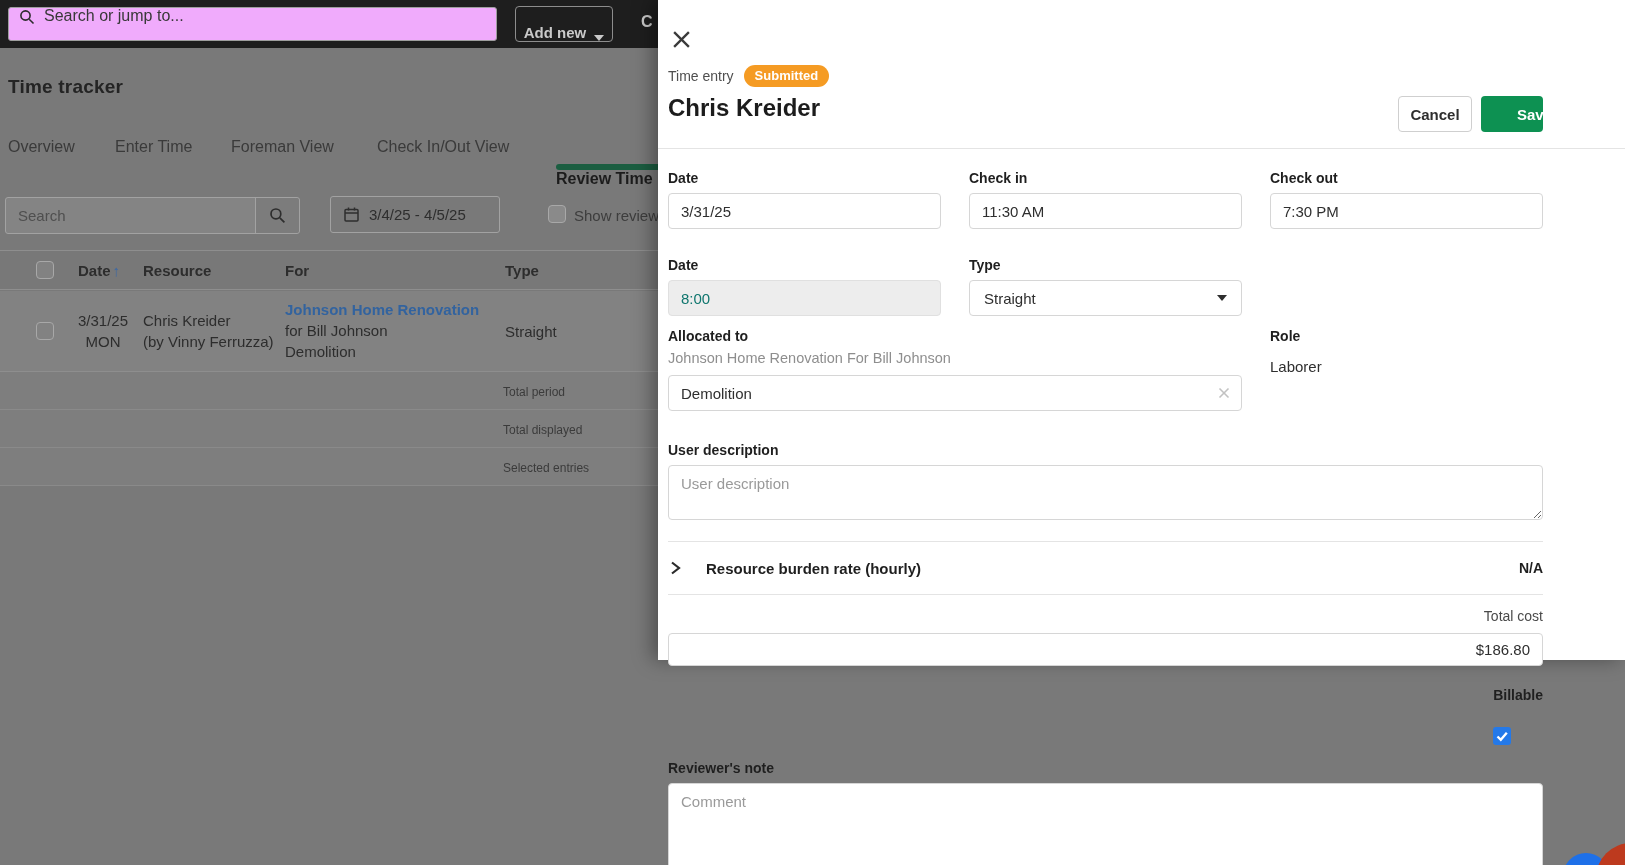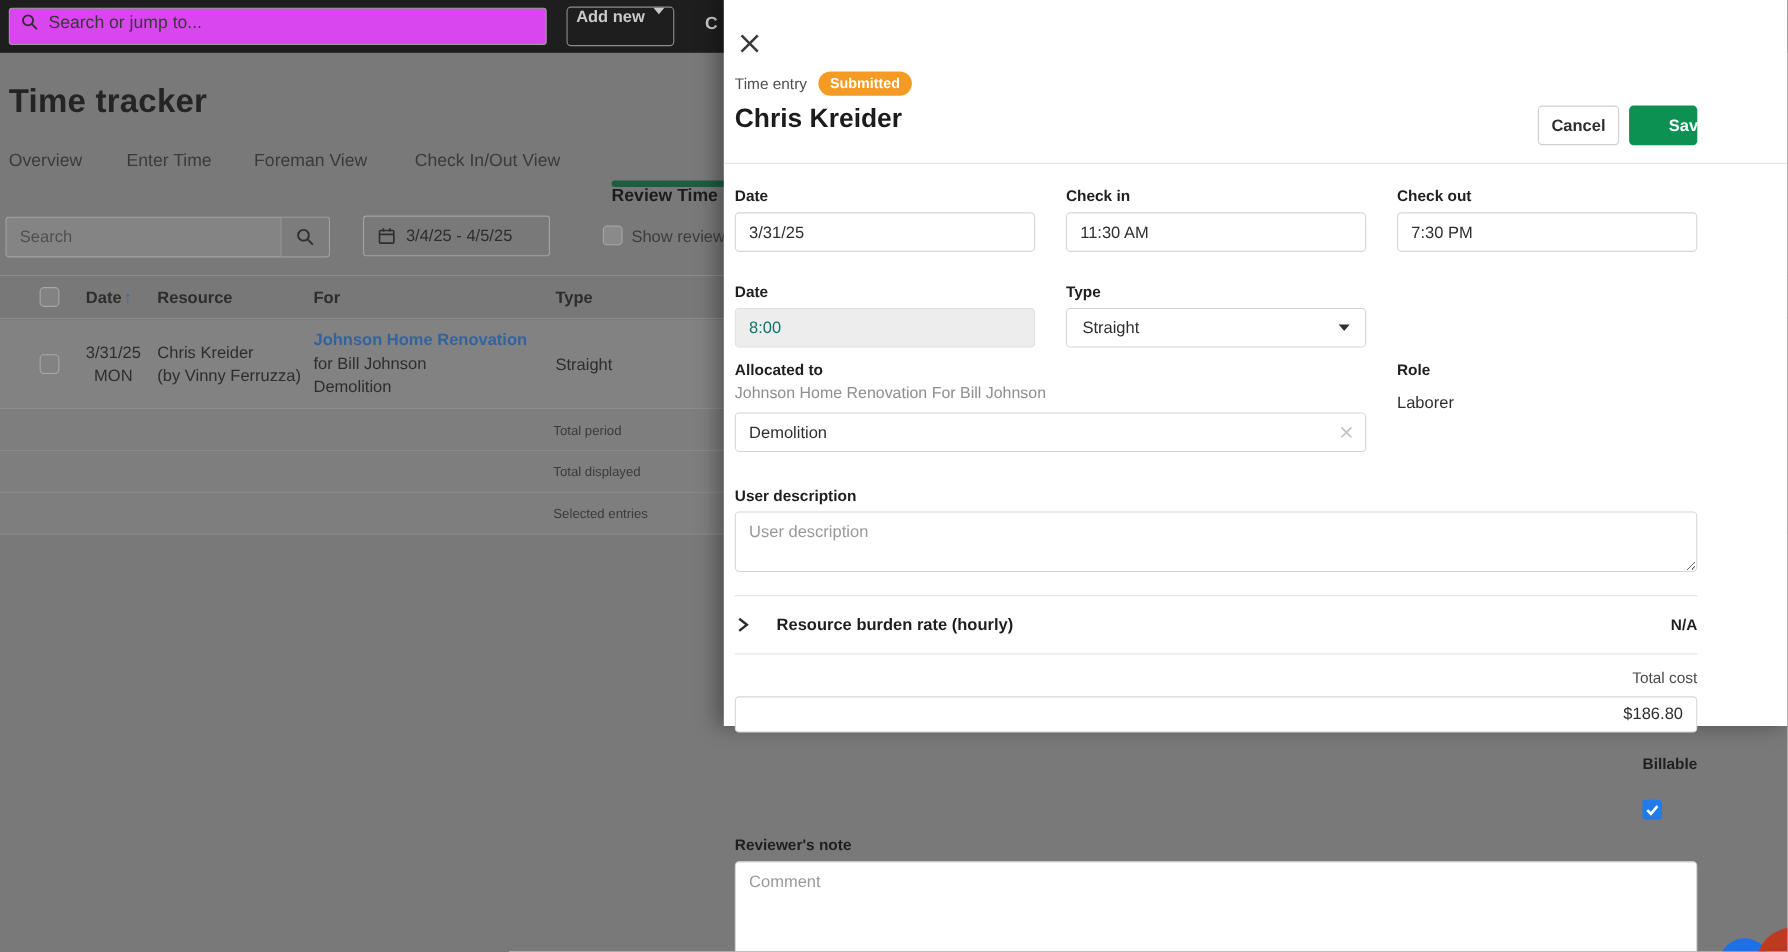--- a/index.html
+++ b/index.html
@@ -2,32 +2,32 @@
 <html style="--badge-bg: #F59B23; --save-bg: #0D9152; --checkbox-bg: #2479E9; --tab-underline: #1B5E41; --link-color: #32639F; --sort-arrow: #3C68A4;"><head>
 <meta charset="utf-8">
 <style>
   * { box-sizing: border-box; margin: 0; padding: 0; }
   html,body { width:1625px; height:865px; overflow:hidden; }
   body { font-family:"Liberation Sans", sans-serif; }
   .screen { position:relative; width:1625px; height:865px; background:#797979; overflow:hidden; }
 
   
   .topbar { position:absolute; left:0; top:0; width:1625px; height:48px; background:#1e1e1e; }
-  .hsearch { position:absolute; left:8px; top:7px; width:489px; height:34px; background:#d946ef;
-             border:1px solid #9e9e9e; border-radius:3px; display:flex; align-items:flex-start; padding:4px 10px; }
+  .hsearch { position:absolute; left:8px; top:7px; width:489px; height:34px; background:#f0abfc;
+             border:1px solid #9e9e9e; border-radius:3px; display:flex; align-items:flex-end; padding:15px 10px; }
   .hsearch svg { flex:0 0 auto; margin-right:9px; }
   .hsearch input { flex:1; background:transparent; border:none; outline:none; font-size:16px; color:#333; font-family:inherit; }
   .hsearch input::placeholder { color:#383838; opacity:1; }
   .addnew { position:absolute; left:515px; top:6px; width:98px; height:36px; background:transparent;
             border:1px solid #8d8d8d; border-radius:4px; color:#c9c9c9; font-size:15px; font-weight:700;
-            display:flex; align-items:flex-start; justify-content:center; gap:8px; cursor:pointer; font-family:inherit; }
+            display:flex; align-items:flex-end; justify-content:center; gap:8px; cursor:pointer; font-family:inherit; }
   .caret-down { width:0; height:0; border-left:5px solid transparent; border-right:5px solid transparent; border-top:6px solid currentColor; display:inline-block; }
   .partialc { position:absolute; left:641px; top:13px; color:#c9c9c9; font-size:16px; font-weight:700; }
 
-  .pagetitle { position:absolute; left:8px; top:76px; font-size:30px; font-weight:800; color:#242424; letter-spacing:0.2px; }
+  .pagetitle { position:absolute; left:8px; top:76px; font-size:19px; font-weight:800; color:#242424; letter-spacing:0.2px; }
 
   .tab { position:absolute; top:138px; font-size:16px; color:#3a3a3a; cursor:pointer; white-space:nowrap; }
   .tab.t1 { left:8px; } .tab.t2 { left:115px; } .tab.t3 { left:231px; } .tab.t4 { left:377px; }
   .tab.t5 { left:556px; font-weight:700; color:#1c1c1c;margin-top:32px; }
   .tab-underline { position:absolute; left:556px; top:164px; width:118px; height:6px; border-radius:3px; background:var(--tab-underline,#1b5e41); }
 
   .filter-search { position:absolute; left:5px; top:197px; width:295px; height:37px; border:1px solid #a2a2a2; border-radius:3px; display:flex; background:#848484; }
   .filter-search input { flex:1; background:transparent; border:none; outline:none; padding:0 12px; font-size:15px; color:#3f3f3f; font-family:inherit; }
   .filter-search input::placeholder { color:#4f4f4f; opacity:1; }
   .fs-btn { width:44px; border-left:1px solid #a2a2a2; display:flex; align-items:center; justify-content:center; background:#7c7c7c; cursor:pointer; border-radius:0 3px 3px 0; }

